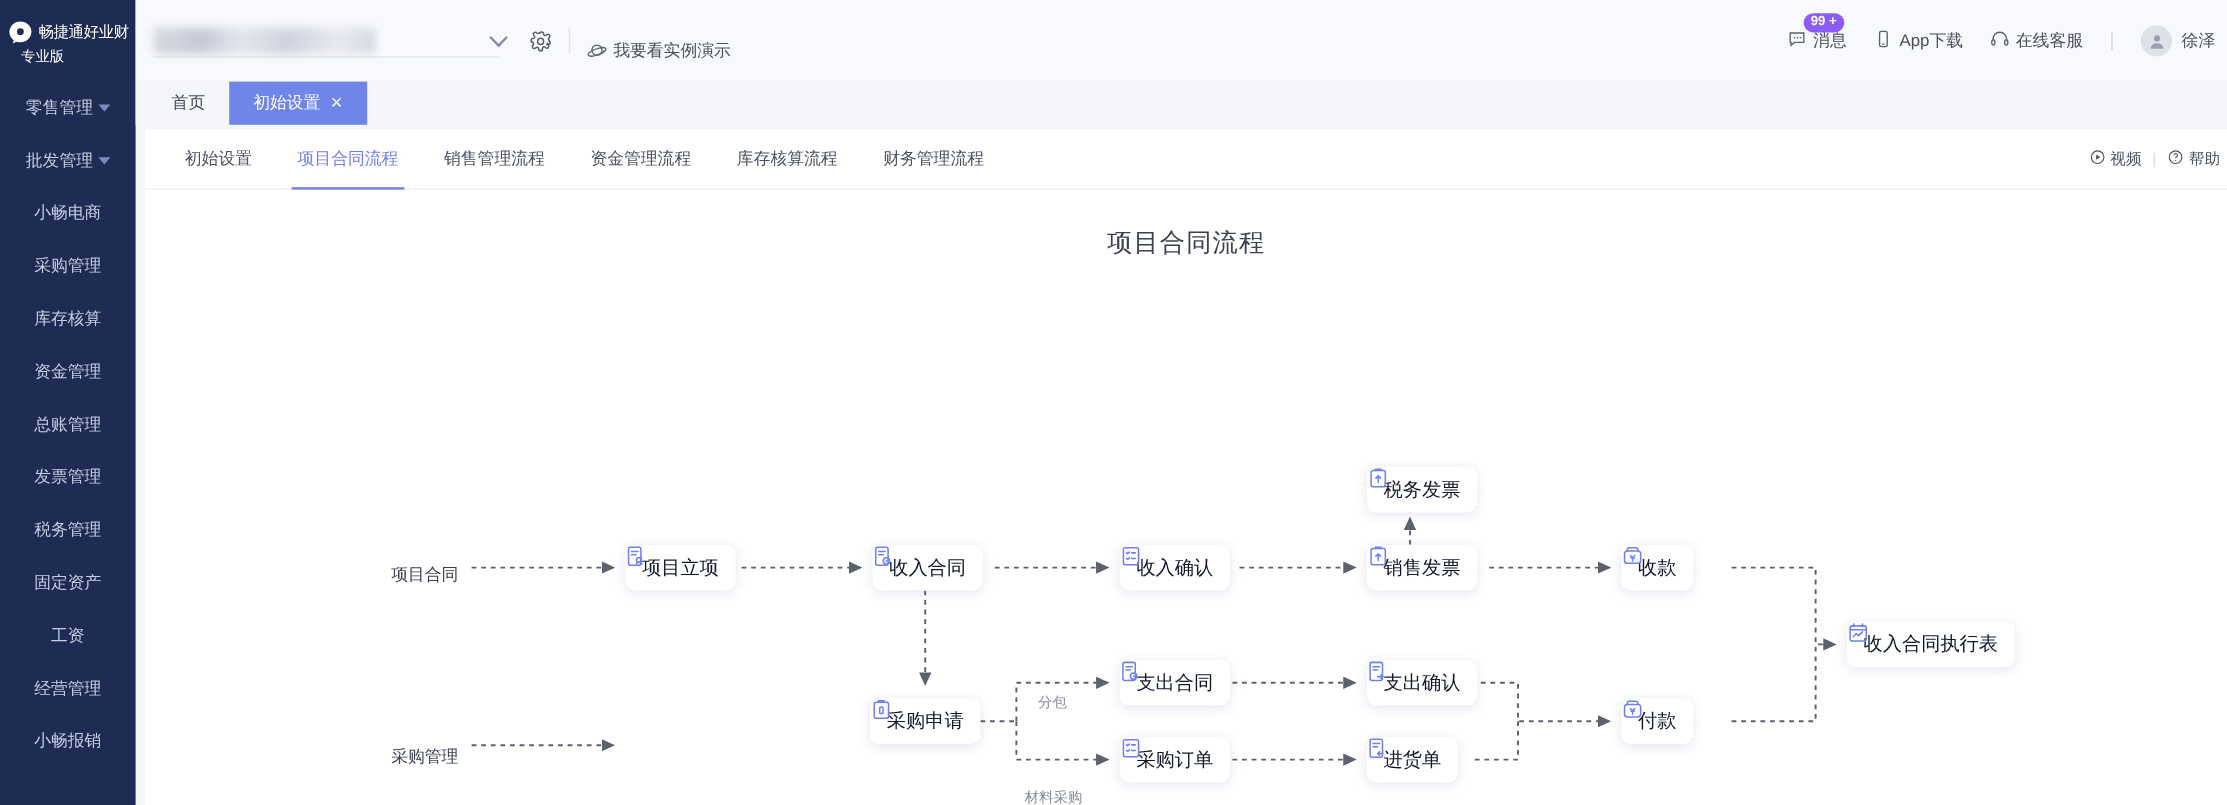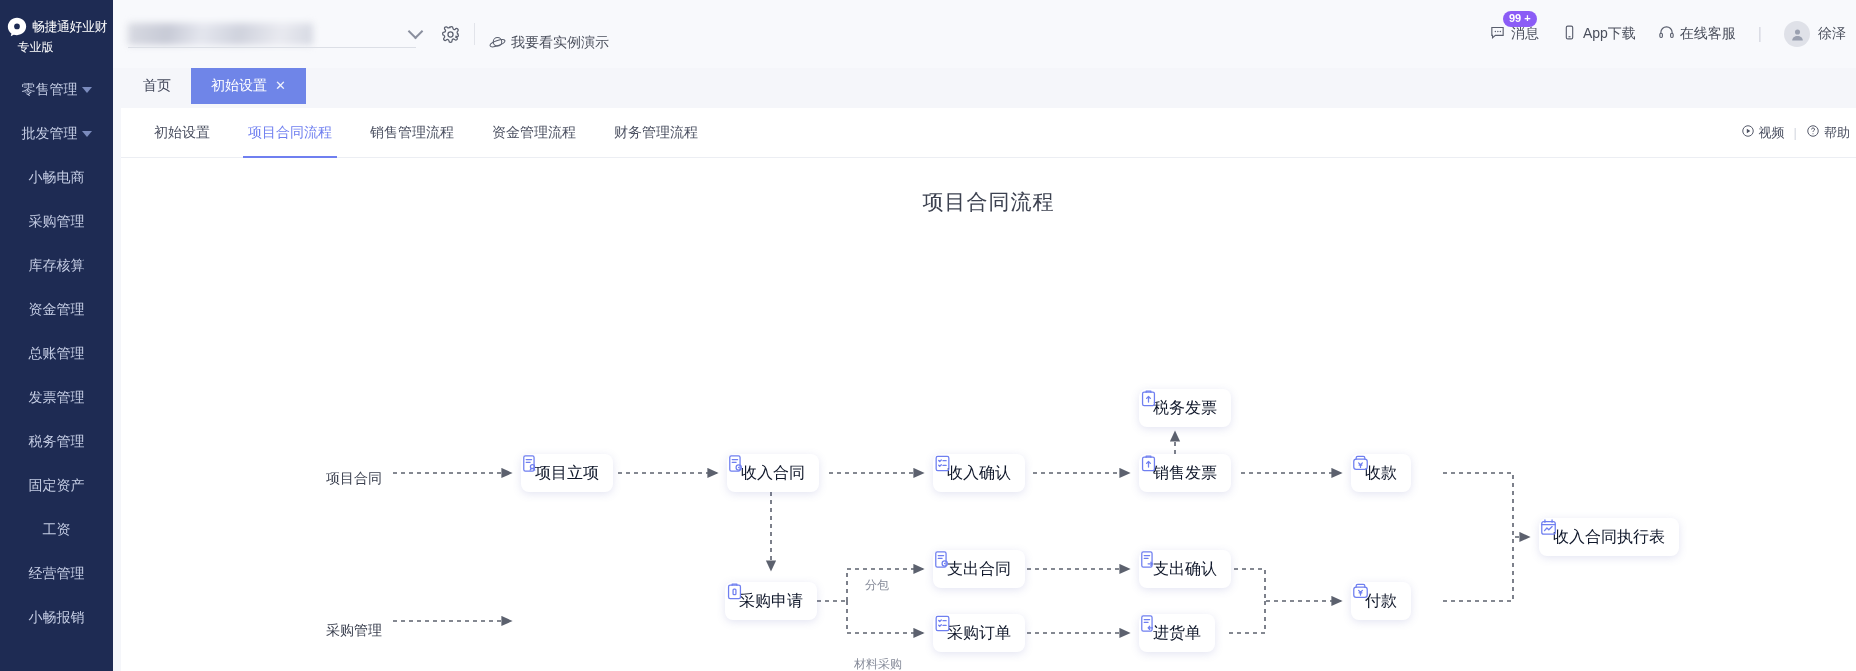--- a/index.html
+++ b/index.html
@@ -260,20 +260,21 @@
         <span class="tab-close">✕</span>
       </div>
     </div>
 
   <div class="content">
     <div class="subtabs" id="subtabs">
       <div class="subtab">初始设置</div>
         <div class="subtab active">项目合同流程</div>
         <div class="subtab">销售管理流程</div>
         <div class="subtab">资金管理流程</div>
+        <div class="subtab">库存核算流程</div>
         <div class="subtab">财务管理流程</div>
         <div class="subtabs-right">
         <span class="sr-item">
           <span>
             <svg viewBox="0 0 24 24" width="14" height="14" fill="none" stroke="#4b5061" stroke-width="1.6">
               <circle cx="12" cy="12" r="9"></circle>
               <path d="M10 8.3l6 3.7-6 3.7z" fill="#4b5061" stroke="none"></path>
             </svg>
           </span>
           <span>视频</span>

